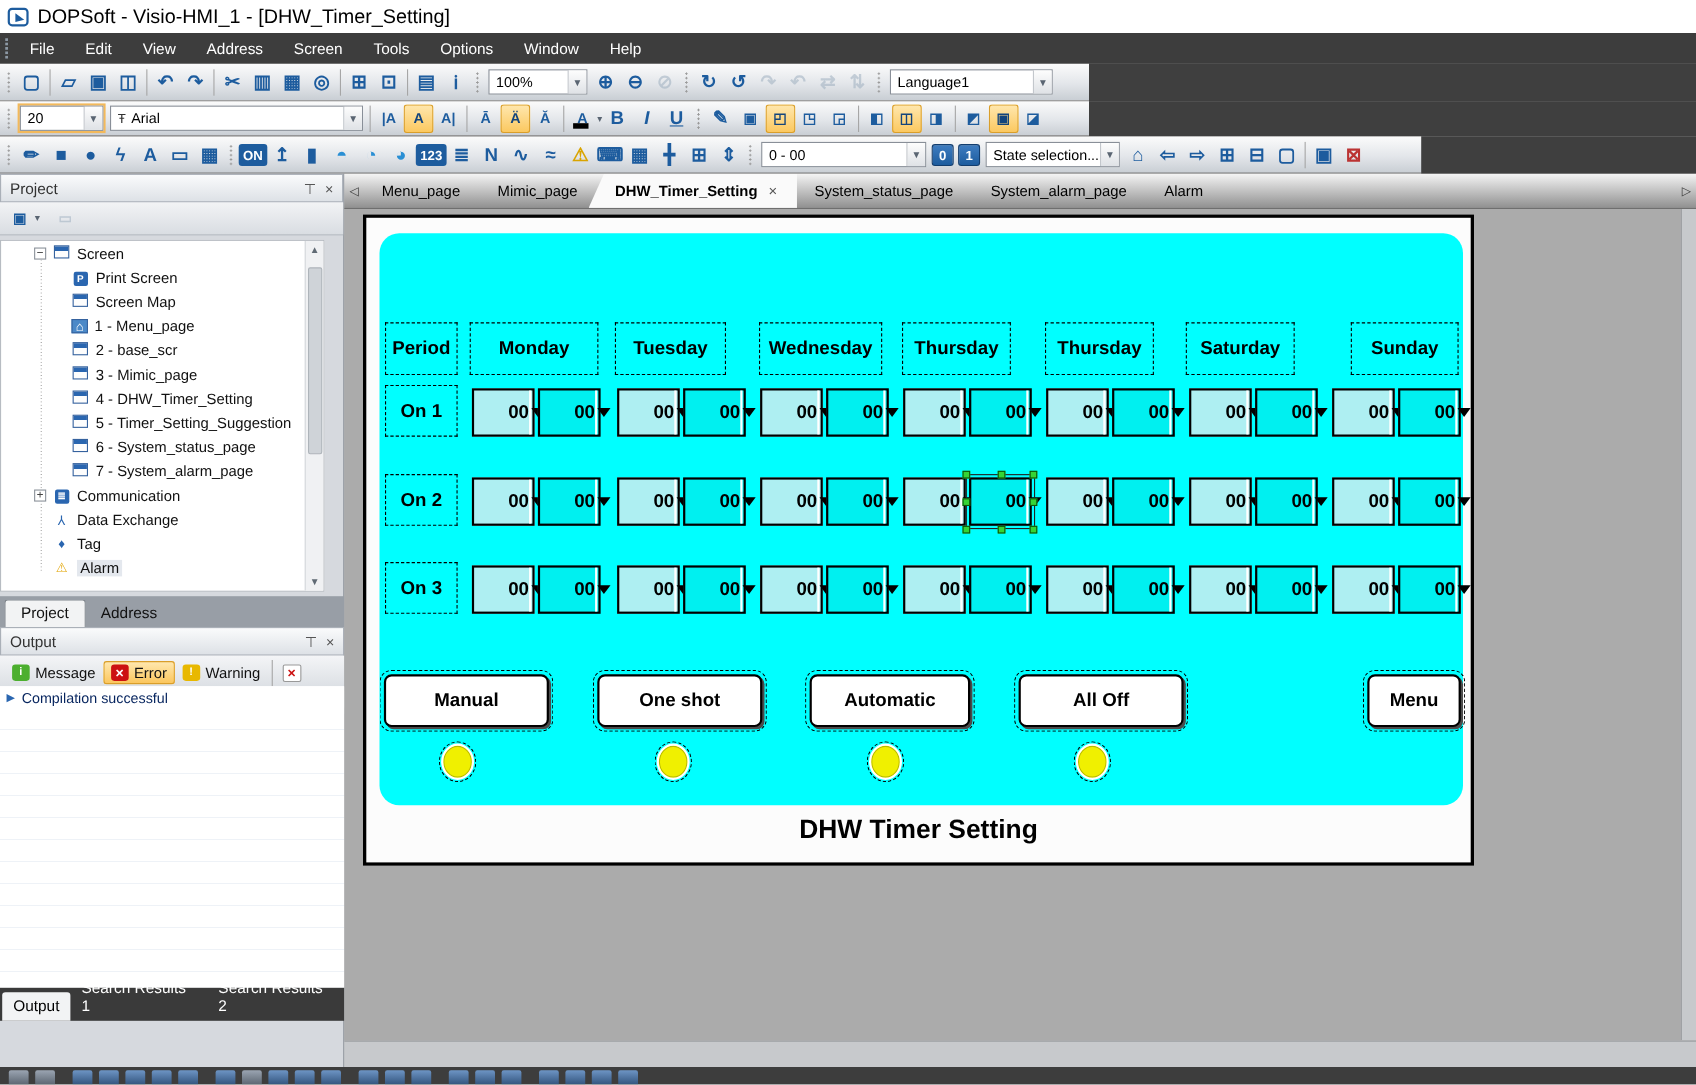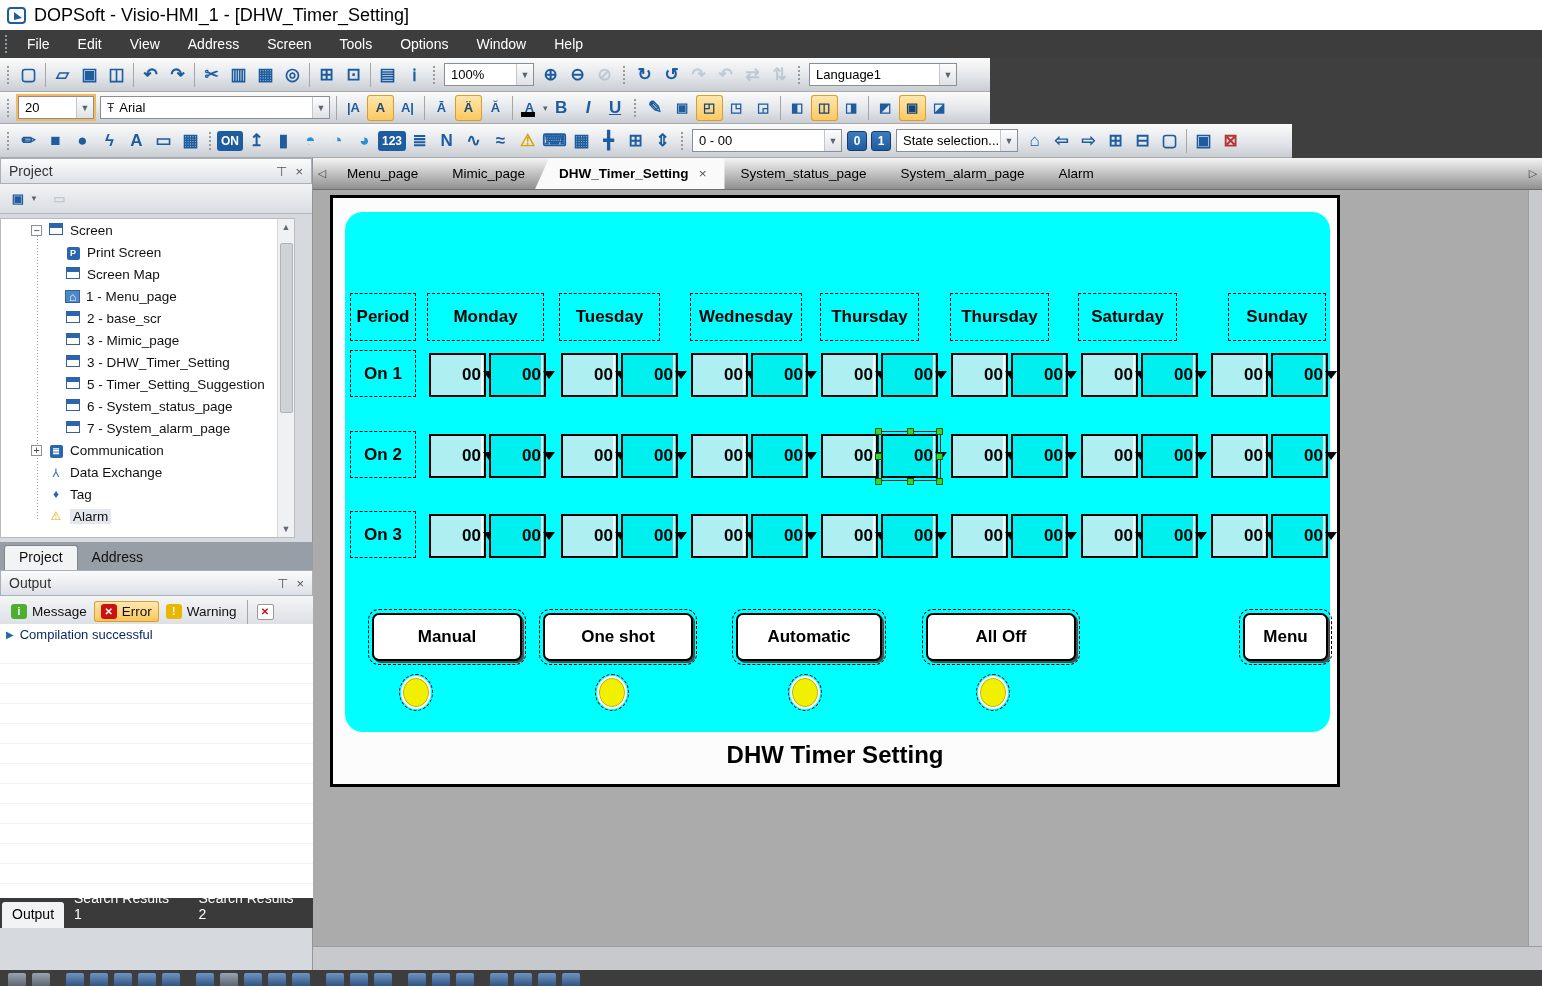--- a/index.html
+++ b/index.html
@@ -340,21 +340,21 @@
           <div class="trow" style="padding-left: 64px;">
             <span class="ticon"><span class="iwin"></span></span>
             <span>2 - base_scr</span>
           </div>
           <div class="trow" style="padding-left: 64px;">
             <span class="ticon"><span class="iwin"></span></span>
             <span>3 - Mimic_page</span>
           </div>
           <div class="trow" style="padding-left: 64px;">
             <span class="ticon"><span class="iwin"></span></span>
-            <span>3 - DHW_Timer_Setting</span>
+            <span>4 - DHW_Timer_Setting</span>
           </div>
           <div class="trow" style="padding-left: 64px;">
             <span class="ticon"><span class="iwin"></span></span>
             <span>5 - Timer_Setting_Suggestion</span>
           </div>
           <div class="trow" style="padding-left: 64px;">
             <span class="ticon"><span class="iwin"></span></span>
             <span>6 - System_status_page</span>
           </div>
           <div class="trow" style="padding-left: 64px;">
@@ -631,21 +631,21 @@
             <div id="selbox" style="left: 545px; top: 233px; width: 63px; height: 50px;">
               <span class="hdl" style="left: -4px; top: -4px;"></span>
               <span class="hdl" style="left: 28px; top: -4px;"></span>
               <span class="hdl" style="left: 57px; top: -4px;"></span>
               <span class="hdl" style="left: -4px; top: 21px;"></span>
               <span class="hdl" style="left: 57px; top: 21px;"></span>
               <span class="hdl" style="left: -4px; top: 46px;"></span>
               <span class="hdl" style="left: 28px; top: 46px;"></span>
               <span class="hdl" style="left: 57px; top: 46px;"></span>
             </div>
-            <div class="hmi-btn" style="left: 39px; top: 415px; width: 150px; height: 48px;">Manual</div>
+            <div class="hmi-btn" style="left: 16px; top: 415px; width: 150px; height: 48px;">Manual</div>
             <div class="hmi-btn" style="left: 210px; top: 415px; width: 150px; height: 48px;">One shot</div>
             <div class="hmi-btn" style="left: 403px; top: 415px; width: 146px; height: 48px;">Automatic</div>
             <div class="hmi-btn" style="left: 593px; top: 415px; width: 150px; height: 48px;">All Off</div>
             <div class="hmi-btn" style="left: 910px; top: 415px; width: 85px; height: 48px;">Menu</div>
             <div class="ind" style="left: 68px; top: 478px;"></div>
             <div class="ind" style="left: 264px; top: 478px;"></div>
             <div class="ind" style="left: 457px; top: 478px;"></div>
             <div class="ind" style="left: 645px; top: 478px;"></div>
           </div>
         <div id="caption">DHW Timer Setting</div>

